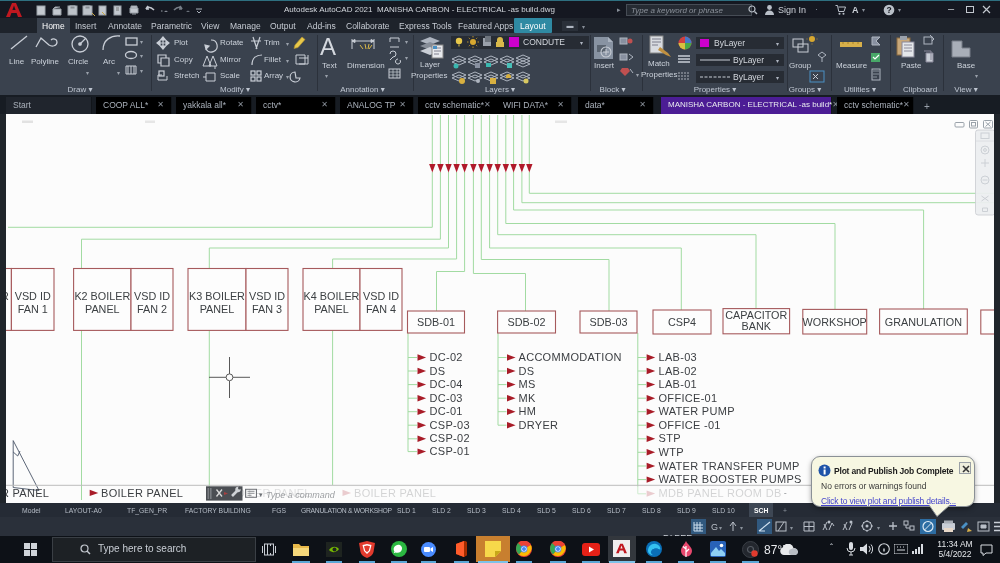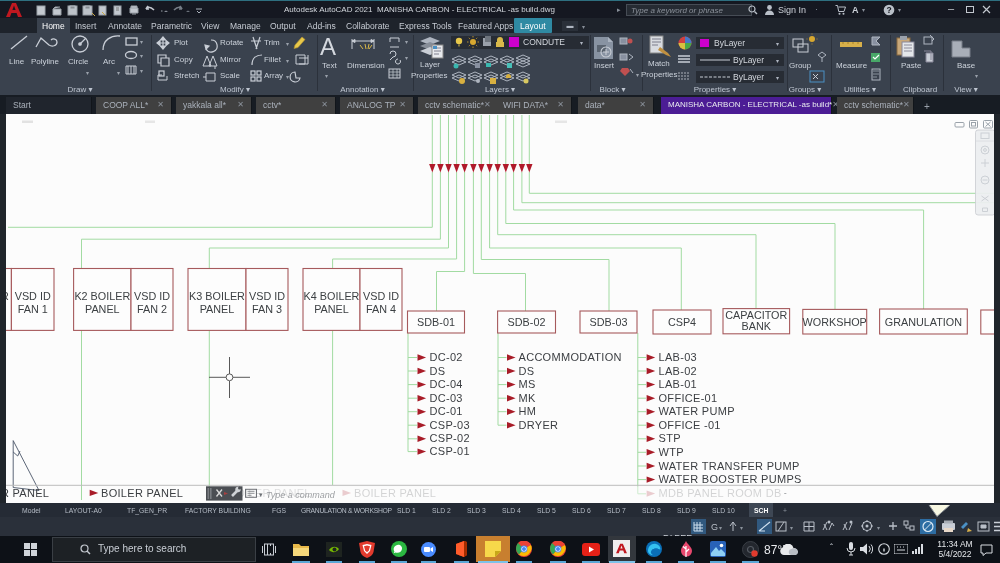--- a/index.html
+++ b/index.html
@@ -14,21 +14,21 @@
 #rtabs{position:absolute;left:0;top:18px;width:1000px;height:15px;background:#1e232b}
 #rtabs .rt{position:absolute;top:0;height:15px;line-height:16px;font-size:8.5px;color:#c6cbd3}
 #rtabs .rt.act{background:#3a424e;color:#fff;padding:0 5px}
 #rtabs .rt.lay{background:#2f8aa3;color:#fff;border-radius:1px;padding:0 6px}
 
 #ribbon{position:absolute;left:0;top:33px;width:1000px;height:62px;background:#3a424e}
 .plabel{position:absolute;bottom:1px;width:100%;text-align:center;font-size:8px;color:#bfc6d1;white-space:nowrap}
 .ilabel{position:absolute;font-size:8px;color:#ccd2db;white-space:nowrap}
 
 #dtabs{position:absolute;left:0;top:95px;width:1000px;height:19px;background:#171c23}
-#dtabs .dt{position:absolute;top:2px;height:17px;line-height:16px;font-size:8.5px;color:#aab1bb;background:#404040;padding:0 7px;white-space:nowrap;border-right:1px solid #11151a;display:flex;justify-content:space-between}
+#dtabs .dt{position:absolute;top:2px;height:17px;line-height:16px;font-size:8.5px;color:#aab1bb;background:#000000;padding:0 7px;white-space:nowrap;border-right:1px solid #11151a;display:flex;justify-content:space-between}
 #dtabs .dt .x{color:#8a919b;font-size:8px}
 #dtabs .dt.act{background:#4c1d95;color:#e8ebef}
 
 #canvas{position:absolute;left:0;top:114px;width:1000px;height:389px;background:#fcfcfc}
 #cleft{position:absolute;left:0;top:114px;width:6px;height:389px;background:#20252b}
 #cright{position:absolute;left:994px;top:114px;width:6px;height:389px;background:#20252b}
 
 #laybar{position:absolute;left:0;top:503px;width:1000px;height:14px;background:#252b35}
 #laybar .lt{position:absolute;top:0;height:14px;line-height:15px;font-size:6.8px;color:#b6bdc7;white-space:nowrap}
 
@@ -589,20 +589,35 @@
     <g stroke="#6e7176" fill="none">
           <rect x="245.5" y="489.3" width="11" height="8"></rect>
           <path d="M247.5 491.3 h7 m-7 2 h7 m-7 2 h4" stroke-width="0.8"></path>
         </g>
     <text x="259" y="497" font-size="7" fill="#6e7176">▾</text>
     <text x="266" y="497.5" font-size="9" font-style="italic" fill="#8d9094" opacity="0.85">Type a command</text>
     <text x="784" y="498" font-size="8" fill="#7a7d82">ˇ</text>
   </svg>
   </div>
 
+  <div class="abs" style="left:811px;top:456px;width:164px;height:51px;background:#f7f7e2;border:1px solid #8a9096;border-radius:9px;box-shadow:0 2px 5px rgba(0,0,0,0.35);z-index:30">
+    <svg class="abs" style="left:6px;top:7px" width="13" height="13" viewBox="0 0 13 13">
+        <circle cx="6.5" cy="6.5" r="6" fill="#1e53a8"></circle>
+        <rect x="5.6" y="2.5" width="2" height="2" fill="#fff"></rect>
+        <rect x="5.6" y="5.5" width="2" height="5" fill="#fff"></rect>
+      </svg>
+    <div class="abs" style="left:22px;top:9px;font-size:8.5px;font-weight:bold;color:#1c1c1c;white-space:nowrap;letter-spacing:-0.2px">Plot and Publish Job Complete</div>
+    <div class="abs" style="left:147px;top:5px;width:12px;height:12px;border:1px solid #9aa0a6;background:#eeeedd">
+        <svg class="abs" style="left:1.5px;top:1.5px" width="8" height="8" viewBox="0 0 8 8">
+          <path d="M1 1 L7 7 M7 1 L1 7" stroke="#333" stroke-width="1.6"></path>
+        </svg>
+      </div>
+    <div class="abs" style="left:9px;top:24px;font-size:8.5px;color:#3a3a3a;white-space:nowrap">No errors or warnings found</div>
+    <div class="abs" style="left:9px;top:39px;font-size:8.5px;color:#4444cc;text-decoration:underline;white-space:nowrap;letter-spacing:-0.2px">Click to view plot and publish details...</div>
+  </div>
   <svg class="abs" style="left:920px;top:505px;z-index:31" width="36" height="14" viewBox="0 0 36 14">
       <path d="M4 0 L30 0 L17 11.5 L9 0 Z" fill="#f7f7e2"></path>
       <path d="M9 0 L17 11.5 L30 0" stroke="#8a9096" fill="none"></path>
     </svg>
   <div id="cleft"></div>
   <div id="cright"></div>
   <div id="laybar">
     <div class="lt" style="left:22px">Model</div>
     <div class="lt" style="left:65px">LAYOUT-A0</div>
     <div class="lt" style="left:127px">TF_GEN_PR</div>

